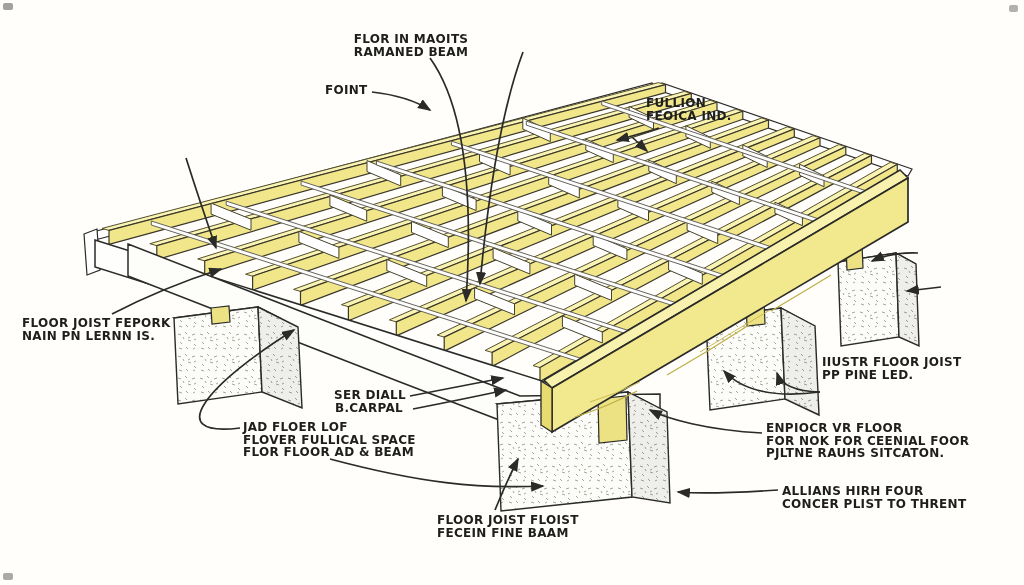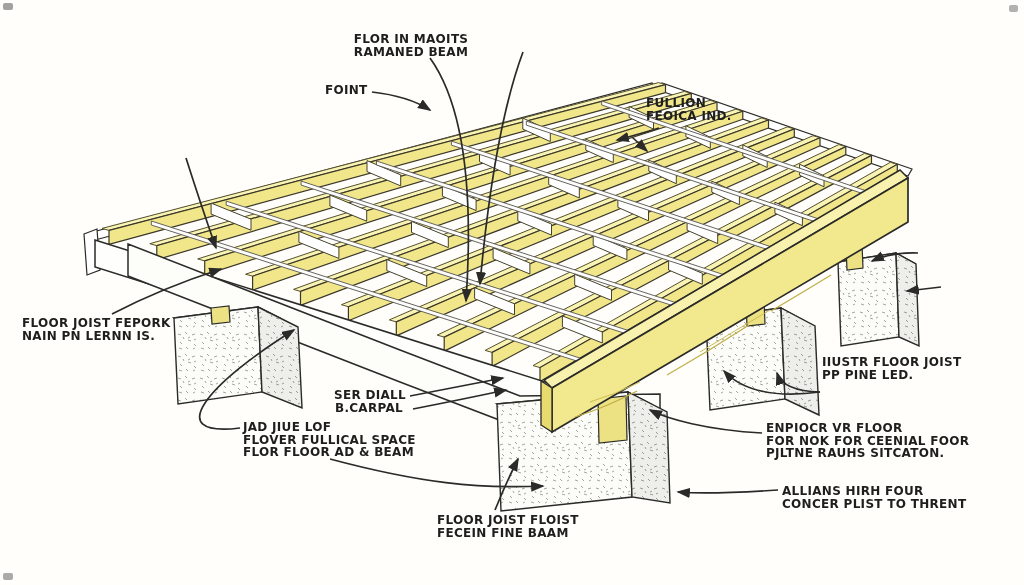--- a/index.html
+++ b/index.html
@@ -183,21 +183,21 @@
 </div>
 <div class="lbl" style="left:334px;top:389px;width:70px;text-align:center">
   <span>SER DIALL</span>
   <span>B.CARPAL</span>
 </div>
 <div class="lbl" style="left:822px;top:356px">
   <span>IIUSTR FLOOR JOIST</span>
   <span>PP PINE LED.</span>
 </div>
 <div class="lbl" style="left:243px;top:421px">
-  <span>JAD JIUE LOF</span>
+  <span>JAD FLOER LOF</span>
   <span>FLOVER FULLICAL SPACE</span>
   <span>FLOR FLOOR AD &amp; BEAM</span>
 </div>
 <div class="lbl" style="left:766px;top:422px">
   <span>ENPIOCR VR FLOOR</span>
   <span>FOR NOK FOR CEENIAL FOOR</span>
   <span>PJLTNE RAUHS SITCATON.</span>
 </div>
 <div class="lbl" style="left:437px;top:514px">
   <span>FLOOR JOIST FLOIST</span>

